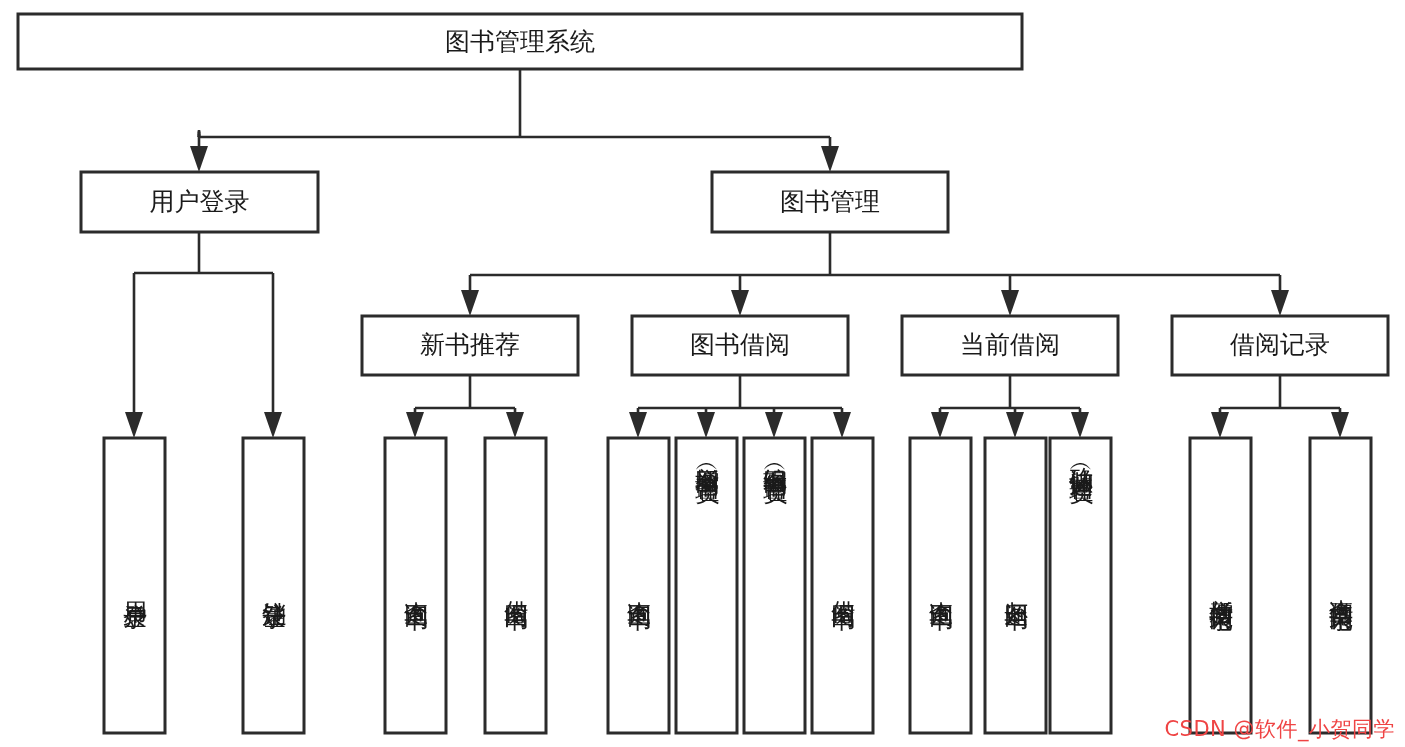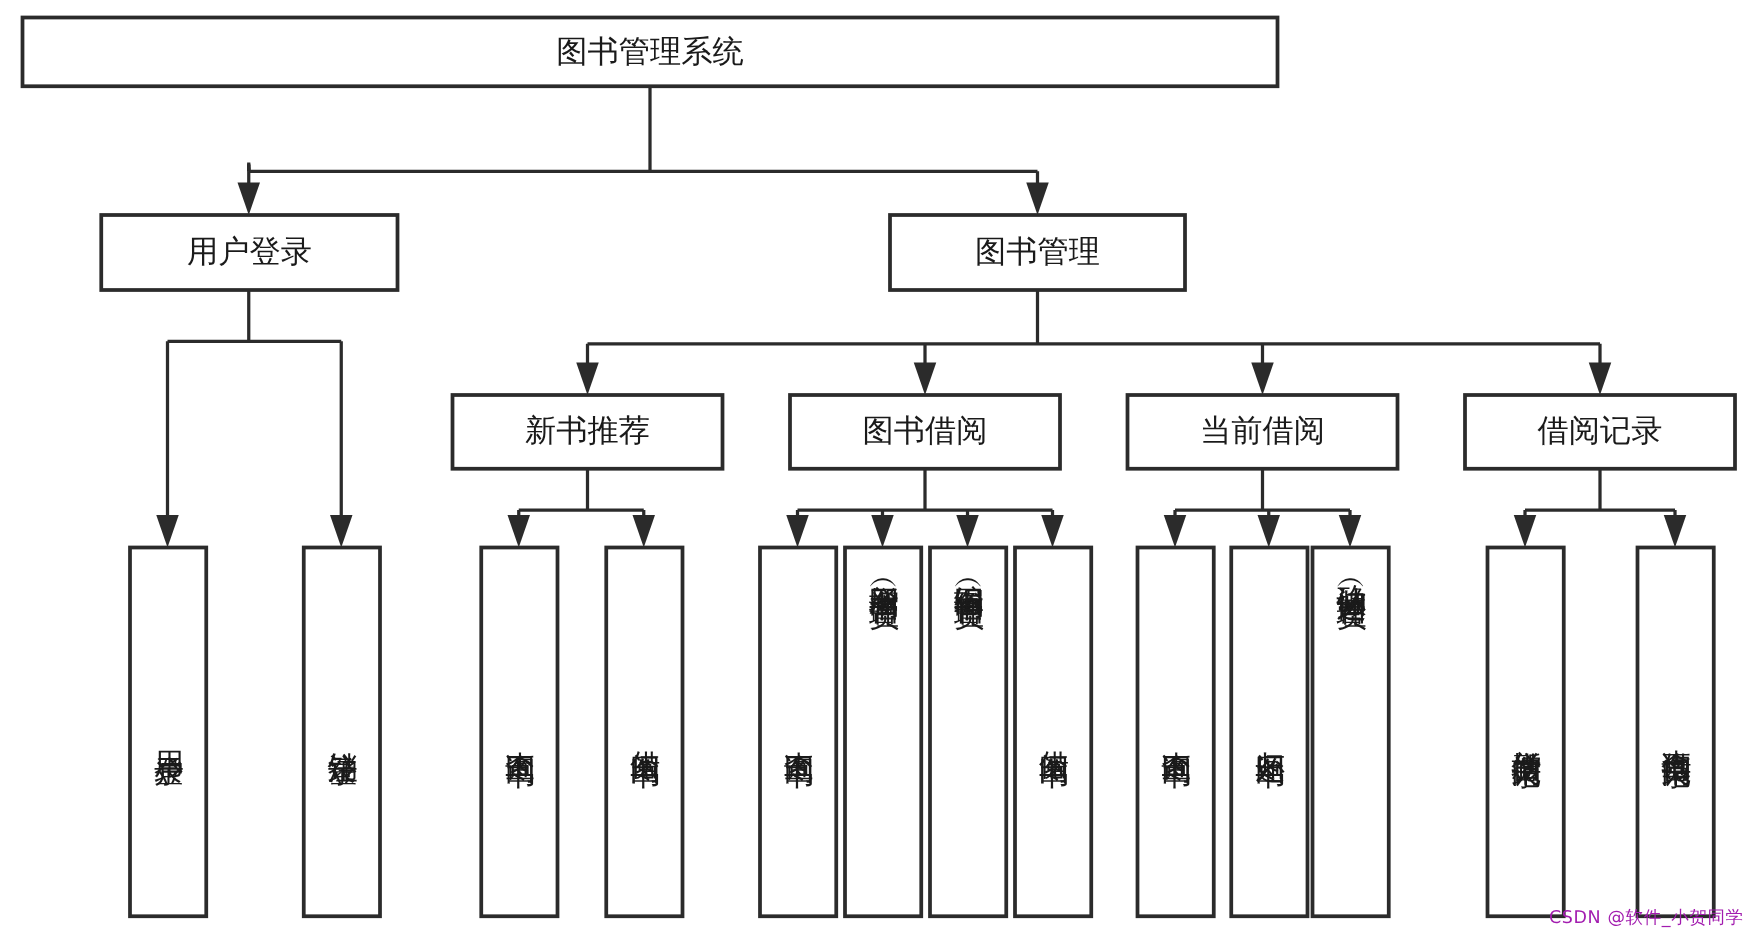--- a/index.html
+++ b/index.html
@@ -67,22 +67,22 @@
     text-orientation: upright;
     letter-spacing: 2px;
     white-space: nowrap;
     text-align: center;
   }
   .watermark {
     position: absolute;
     right: 10px;
     bottom: 4px;
     font-family: "DejaVu Sans", "Liberation Sans", sans-serif;
-    font-size: 14px;
-    color: #a21caf;
+    font-size: 21px;
+    color: #ef4444;
     letter-spacing: 0.5px;
     white-space: nowrap;
   }
 </style>
 </head>
 <body>
 
 <div id="diagram-root">
 
   <svg id="flow" viewBox="0 0 1405 747">

